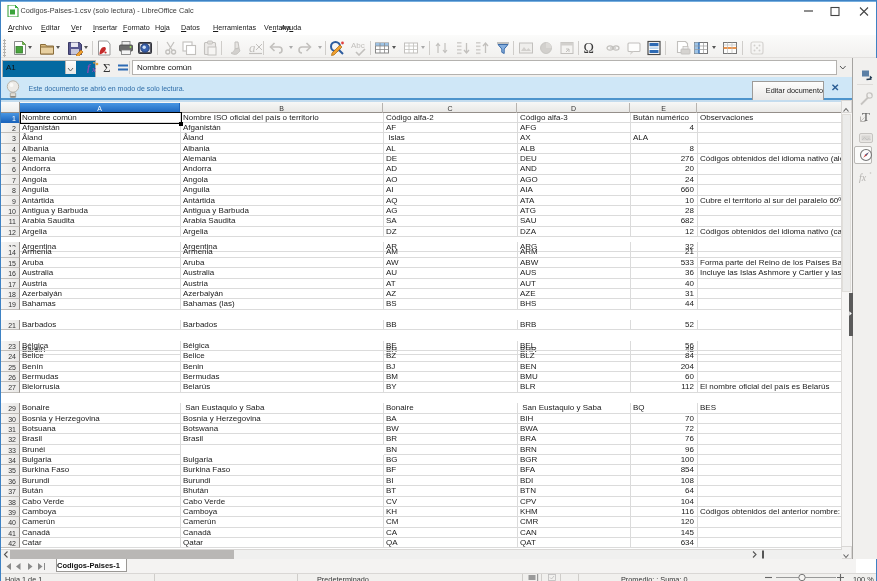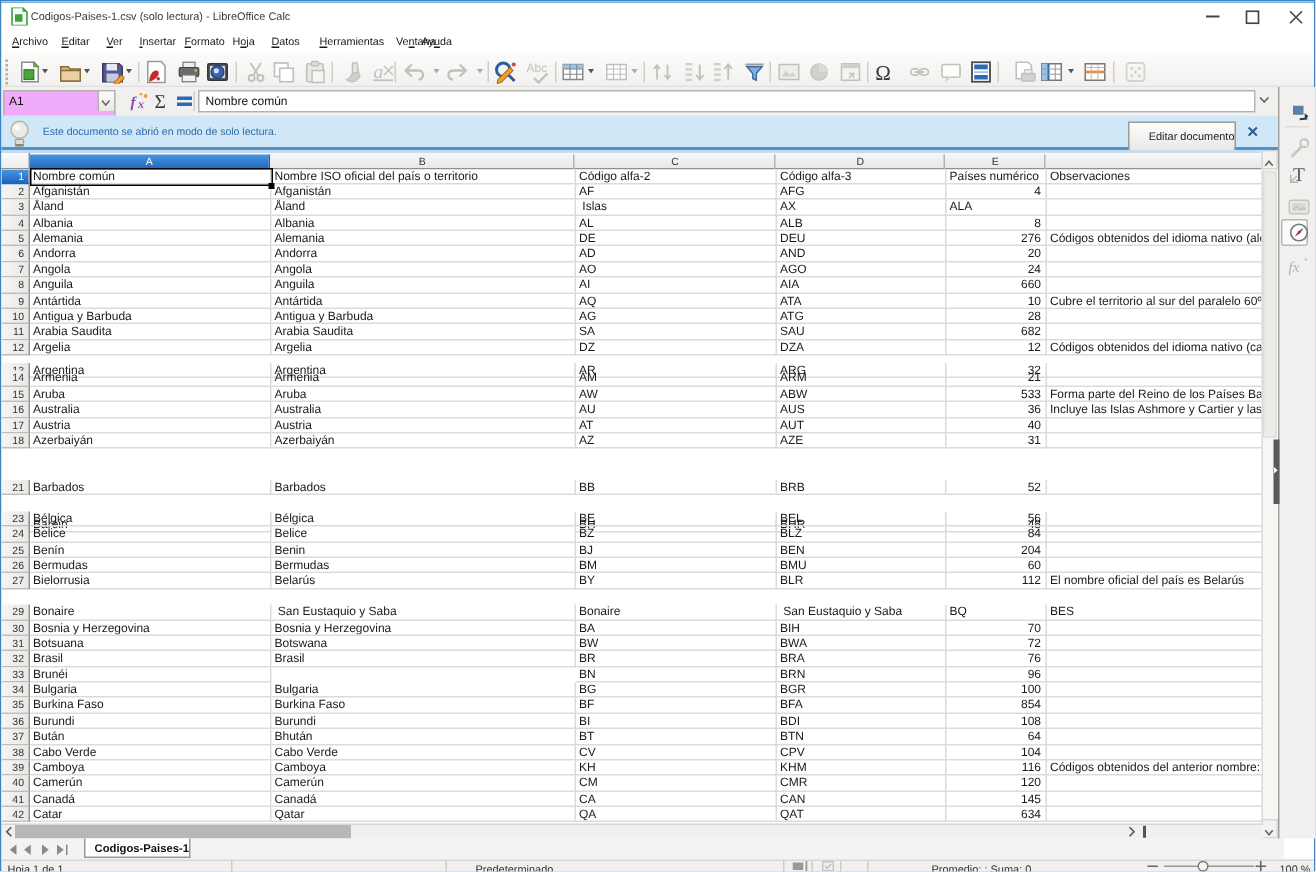--- a/index.html
+++ b/index.html
@@ -14,21 +14,21 @@
 #menu u{text-decoration:underline}
 
 #tools{position:absolute;left:0;top:34px;width:875px;height:23px;background:linear-gradient(#fbfbfa,#f2f1ef);border-bottom:1px solid #e2e0de}
 .ti{position:absolute;top:39px;width:16px;height:16px}
 .tsep{position:absolute;top:40px;width:1px;height:14px;background:#cfcdca}
 .caret{position:absolute;top:45px;width:0;height:0;border-left:2.5px solid transparent;border-right:2.5px solid transparent;border-top:3.5px solid #555}
 .caretg{border-top-color:#aaa}
 #grip{position:absolute;left:2px;top:38px;width:3px;height:18px;background-image:radial-gradient(circle,#b5b2ae 1px,transparent 1.2px);background-size:3px 3px}
 
 #fbar{position:absolute;left:0;top:57px;width:875px;height:19px;background:#f1f0ee}
-#namebox{position:absolute;left:1px;top:59px;width:75px;height:15px;background:#f0abfc;border:1px solid #b4b2af;font-size:8px;color:#111;padding:2px 0 18px 3px}
+#namebox{position:absolute;left:1px;top:59px;width:94px;height:15px;background:#0369a1;border:1px solid #b4b2af;font-size:8px;color:#111;padding:2px 0 18px 3px}
 #nbdrop{position:absolute;left:64px;top:60px;width:11px;height:13px;background:linear-gradient(#fdfdfd,#e8e7e5);border-left:1px solid #b4b2af}
 #finput{position:absolute;left:131px;top:59px;width:705px;height:15px;background:#fff;border:1px solid #b4b2af;font-size:8px;color:#111;padding:2px 0 0 4px}
 #fbdrop{position:absolute;left:837px;top:59px;width:13px;height:15px;background:#f1f0ee}
 
 #infobar{position:absolute;left:0;top:76px;width:851px;height:23px;background:#cfe7f7;border-bottom:2px solid #4d94cc}
 #infobar .msg{position:absolute;left:27.5px;top:8px;font-size:7px;color:#2e6da8}
 #editbtn{position:absolute;left:751px;top:4px;width:72px;height:20px;background:linear-gradient(#fdfdfc,#e9e8e6);border:1px solid #9d9b98;font-size:7.3px;color:#222;text-align:right;padding-top:4px}
 #ibx{position:absolute;left:830px;top:5px;font-size:10px;font-weight:bold;color:#2b5d94}
 
 #chead{position:absolute;left:0;top:99px;width:841px;height:12.5px;background:linear-gradient(#f7f7f6,#e9e8e6);border-top:2px solid #c4dcee;border-bottom:1px solid #958f8a}
@@ -53,21 +53,21 @@
 
 #vscroll{position:absolute;left:840px;top:99px;width:11px;height:459px;background:#f7f6f5;border-left:1px solid #dddbd9}
 #vup{position:absolute;left:840px;top:99px;width:11px;height:13px;background:#f3f2f1;border:1px solid #d9d7d5}
 #vdown{position:absolute;left:840px;top:545px;width:11px;height:13px;background:#f3f2f1;border:1px solid #d9d7d5}
 #vthumb{position:absolute;left:841px;top:113px;width:9px;height:178px;background:#ececeb;border:1px solid #e0deda}
 
 #hscroll{position:absolute;left:0;top:548px;width:841px;height:10px;background:#f0f0ef;border-top:1px solid #d9d7d5}
 #hthumb{position:absolute;left:9px;top:549px;width:224px;height:9px;background:#b9b7b5}
 
 #tabbar{position:absolute;left:0;top:558px;width:855px;height:14px;background:#f4f3f2}
-#sheettab{position:absolute;left:55px;top:558px;width:71px;height:13px;background:#fff;border:1px solid #9a9895;border-top:none;font-size:7.5px;font-weight:bold;color:#111;text-align:right;padding-top:2px}
+#sheettab{position:absolute;left:55px;top:558px;width:71px;height:13px;background:#fff;border:1px solid #9a9895;border-top:none;font-size:7.5px;font-weight:bold;color:#111;text-align:left;padding-top:2px}
 
 #status{position:absolute;left:0;top:572px;width:875px;height:8px;background:#f1f0ee;border-top:1px solid #d9d7d5;font-size:7.3px;color:#333}
 #status span{position:absolute;top:0.5px}
 .ssep{position:absolute;top:0;width:1px;height:8px;background:#cfcdca}
 
 #sidebar{position:absolute;left:851px;top:57px;width:25px;height:501px;background:#f1f0ee;border-left:1px solid #a5a3a0}
 .sbi{position:absolute;left:857px;width:16px;height:16px}
 #win > svg{position:absolute}
 </style></head><body>
 <div id="win">
@@ -325,21 +325,21 @@
   <div class="ch" style="left:697px;width:144px;border-right:none"></div>
  </div>
 
  <div id="grid">
 <div class="row" style="top:0.00px">
         <div class="rh sel">1</div>
         <div class="c ca">Nombre común</div>
         <div class="c cb">Nombre ISO oficial del país o territorio</div>
         <div class="c cc">Código alfa-2</div>
         <div class="c cd">Código alfa-3</div>
-        <div class="c ce-l">Países numérico</div>
+        <div class="c ce-l">Bután numérico</div>
         <div class="c cf">Observaciones</div>
       </div>
 <div class="row" style="top:10.38px">
         <div class="rh">2</div>
         <div class="c ca">Afganistán</div>
         <div class="c cb">Afganistán</div>
         <div class="c cc">AF</div>
         <div class="c cd">AFG</div>
         <div class="c ce-r">4</div>
         <div class="c cf"></div>
@@ -479,20 +479,29 @@
         <div class="c ce-r">40</div>
         <div class="c cf"></div>
       </div>
 <div class="row" style="top:176.46px">
         <div class="rh">18</div>
         <div class="c ca">Azerbaiyán</div>
         <div class="c cb">Azerbaiyán</div>
         <div class="c cc">AZ</div>
         <div class="c cd">AZE</div>
         <div class="c ce-r">31</div>
+        <div class="c cf"></div>
+      </div>
+<div class="row" style="top:186.84px">
+        <div class="rh">19</div>
+        <div class="c ca">Bahamas</div>
+        <div class="c cb">Bahamas (las)</div>
+        <div class="c cc">BS</div>
+        <div class="c cd">BHS</div>
+        <div class="c ce-r">44</div>
         <div class="c cf"></div>
       </div>
 <div class="row" style="top:207.60px">
         <div class="rh">21</div>
         <div class="c ca">Barbados</div>
         <div class="c cb">Barbados</div>
         <div class="c cc">BB</div>
         <div class="c cd">BRB</div>
         <div class="c ce-r">52</div>
         <div class="c cf"></div>

